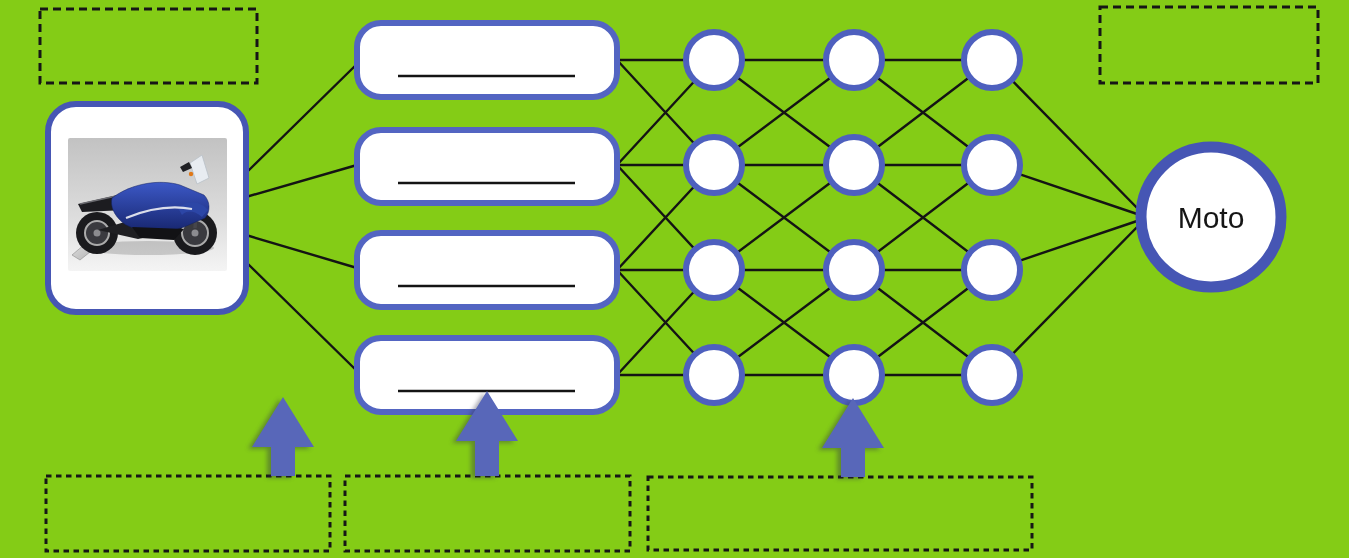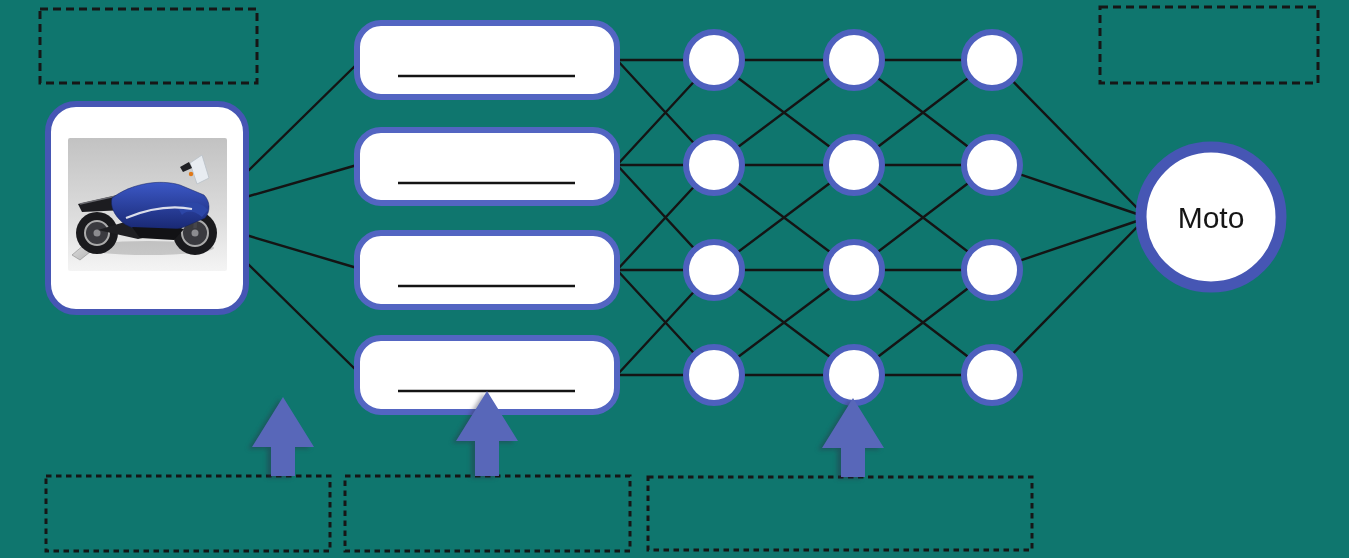--- a/index.html
+++ b/index.html
@@ -1,16 +1,16 @@
 <!DOCTYPE html>
 <html style="--accent: #4656b4; --feature-stroke: #5365c2; --node-stroke: #4e60be; --arrow-fill: #5867b9; --line: #141414; --dash: #161616;"><head>
 <meta charset="utf-8">
 <style>
   html,body{margin:0;padding:0;background:#ffffff;}
-  .stage{position:relative;width:1349px;height:558px;background:#0f766e;overflow:hidden;
+  .stage{position:relative;width:1349px;height:558px;background:#84cc16;overflow:hidden;
          font-family:"Liberation Sans", sans-serif;}
   svg{display:block;}
   .dashbox{fill:none;stroke:var(--dash,#161616);stroke-width:3;}
   .dash-top{stroke-dasharray:8 5;}
   .dash-bottom{stroke-dasharray:5.5 4.5;}
   .conn{stroke:var(--line,#141414);stroke-width:2.4;fill:none;}
   .imgbox{fill:#ffffff;stroke:var(--accent,#4656b4);stroke-width:6;}
   .fbox{fill:#ffffff;stroke:var(--feature-stroke,#5365c2);stroke-width:6;}
   .underline{stroke:var(--line,#141414);stroke-width:2.6;}
   .node{fill:#ffffff;stroke:var(--node-stroke,#4e60be);stroke-width:6;}

